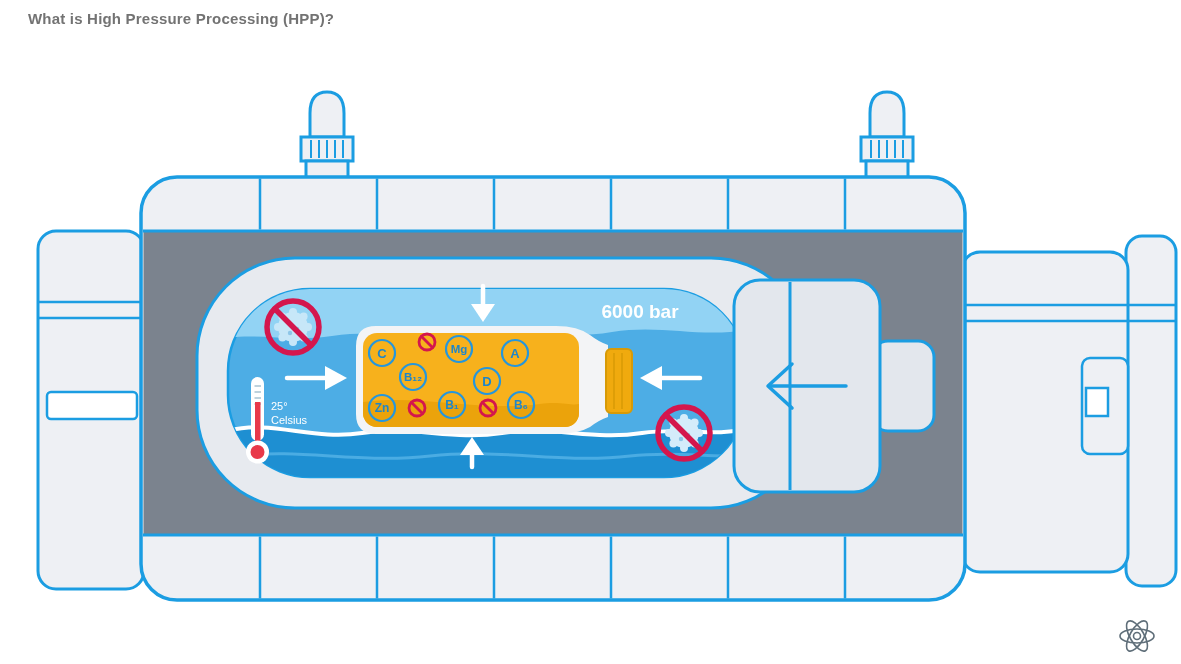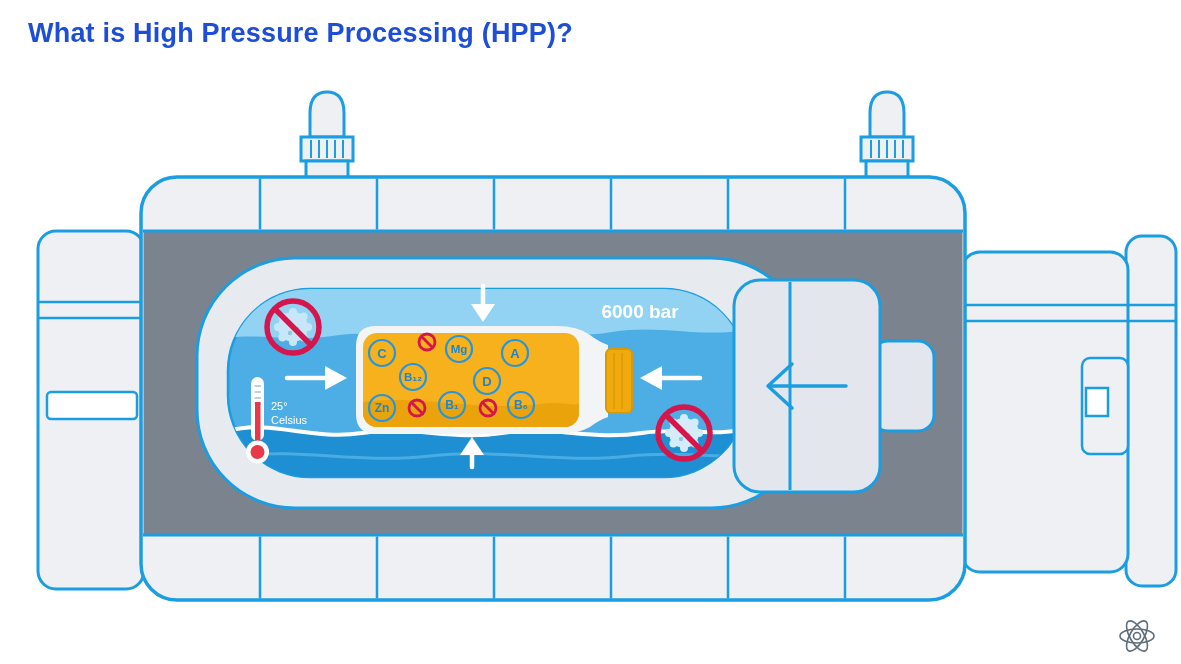--- a/index.html
+++ b/index.html
@@ -3,22 +3,22 @@
 <meta charset="utf-8">
 <style>
   html,body { margin:0; padding:0; }
   body {
     width:1181px; height:664px;
     background:#ffffff;
     font-family:"Liberation Sans", sans-serif;
     position:relative; overflow:hidden;
   }
   .title {
-    position:absolute; left:28px; top:18px;
-    font-size:27px; font-weight:700; color:#1d4ed8; letter-spacing:.2px;
+    position:absolute; left:28px; top:10px;
+    font-size:15px; font-weight:700; color:#737373; letter-spacing:.2px;
   }
   svg.scene { position:absolute; left:0; top:0; }
   svg text { font-family:"Liberation Sans", sans-serif; }
   .pressure-label { font-size:19px; font-weight:700; fill:#ffffff; }
   .thermo-label   { font-size:11px; fill:#ffffff; }
   .nutrient-label { font-weight:700; fill:#1f86c9; }
   .nutrient-circle { fill:none; stroke:#2596dd; stroke-width:2.2; }
   .blue   { stroke:#1b9de2; }
   .grayfill { fill:#eef0f4; }
 </style>

